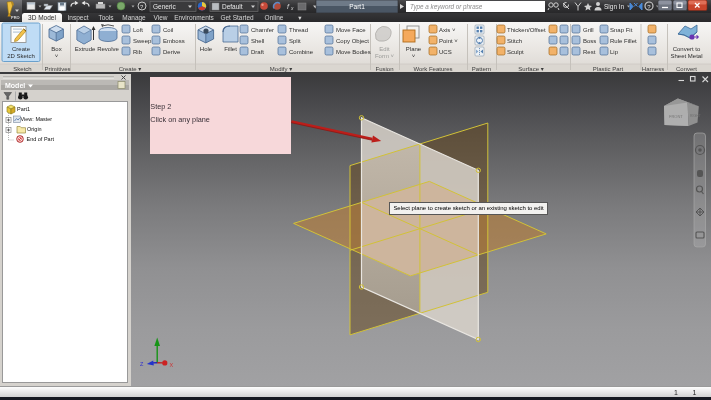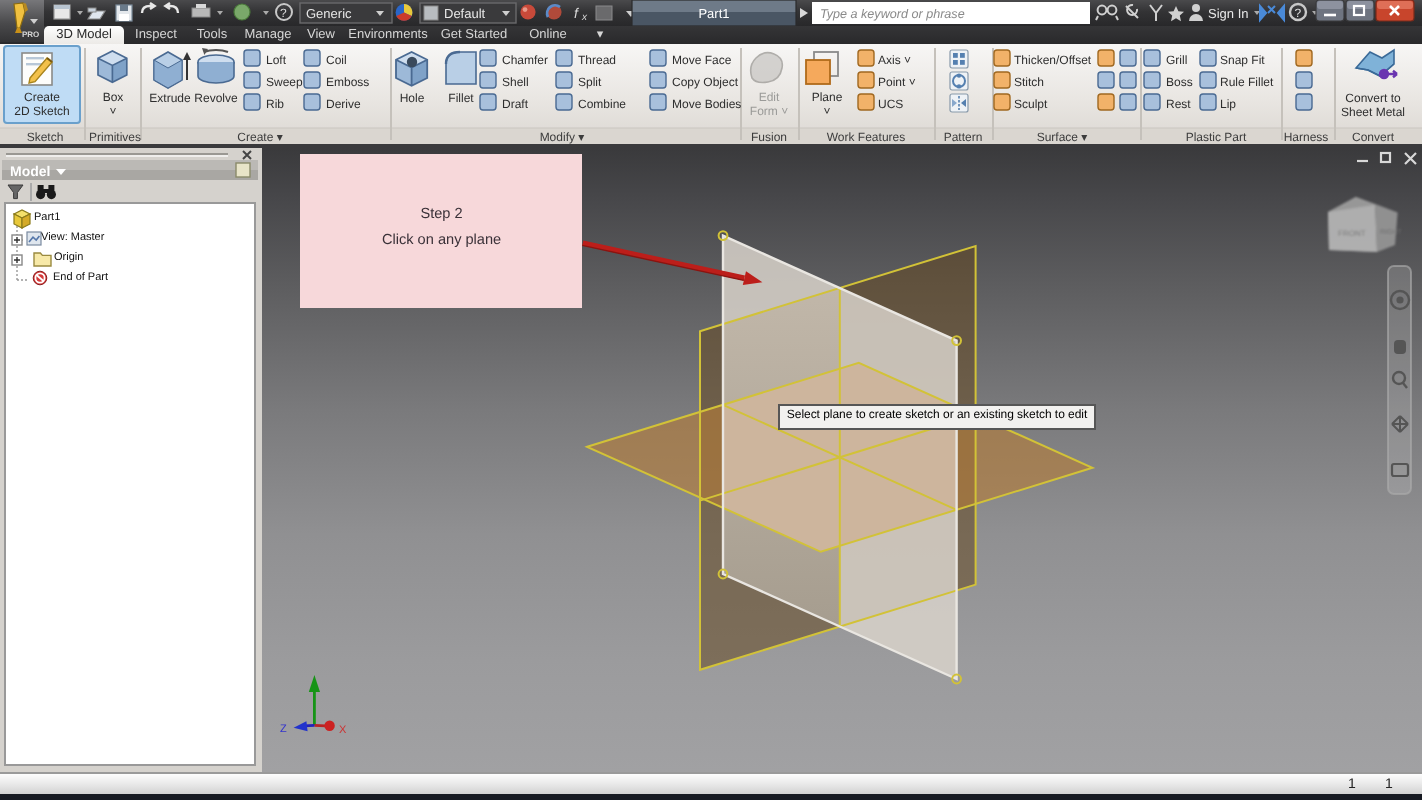--- a/index.html
+++ b/index.html
@@ -12,21 +12,21 @@
 #tab-active{background:linear-gradient(#ffffff,#f2f1ef 60%,#eceae7);color:#2a2a2a;border-radius:2.5px 2.5px 0 0;}
 
 #ribbon{left:0;top:22px;width:711px;height:50px;background:linear-gradient(#f7f6f5,#e9e6e2 55%,#dbd7d2);}
 #darkline{left:0;top:72px;width:711px;height:2px;background:#3a3a3c;}
 
 #browser{left:0;top:74px;width:131px;height:312px;background:#d5d2cd;}
 #btree{position:absolute;left:2px;top:27px;width:126px;height:282px;background:#fff;border:1px solid #999;box-sizing:border-box;font-size:5.5px;color:#111;}
 .titem{position:absolute;white-space:nowrap;}
 
 #viewport{left:131px;top:74px;width:580px;height:312px;background:linear-gradient(180deg,#3a3a3c 0%,#47474a 8%,#5d5d5f 22%,#7a7a7c 42%,#909092 62%,#9b9b9d 82%,#a1a1a3 100%);overflow:hidden;}
-#pinkbox{position:absolute;left:19.3px;top:2.6px;width:141px;height:77px;background:#f7d8da;color:#3a3138;font-size:7.3px;text-align:center;line-height:13px;padding-top:23px;box-sizing:border-box;}
+#pinkbox{position:absolute;left:19.3px;top:2.6px;width:141px;height:77px;background:#f7d8da;color:#3a3138;font-size:7.3px;text-align:left;line-height:13px;padding-top:23px;box-sizing:border-box;}
 #tooltip{position:absolute;left:258.4px;top:128.2px;width:159px;height:13px;background:#f2f1ef;border:1px solid #565656;font-size:6px;letter-spacing:-0.02px;line-height:11px;color:#000;padding-left:3px;box-sizing:border-box;white-space:nowrap;}
 
 #statusbar{left:0;top:386px;width:711px;height:11px;background:linear-gradient(#fdfdfd,#e9e9e9 50%,#d2d2d2);border-top:1px solid #9a9a9a;box-sizing:border-box;font-size:7px;color:#222;}
 #taskbar{left:0;top:397px;width:711px;height:3px;background:#171a22;overflow:hidden;}
 </style>
 </head>
 <body>
 <div class="abs" id="titlebar">
 <svg width="711" height="13" style="position:absolute;left:0;top:0;" font-family="Liberation Sans, sans-serif">
 

